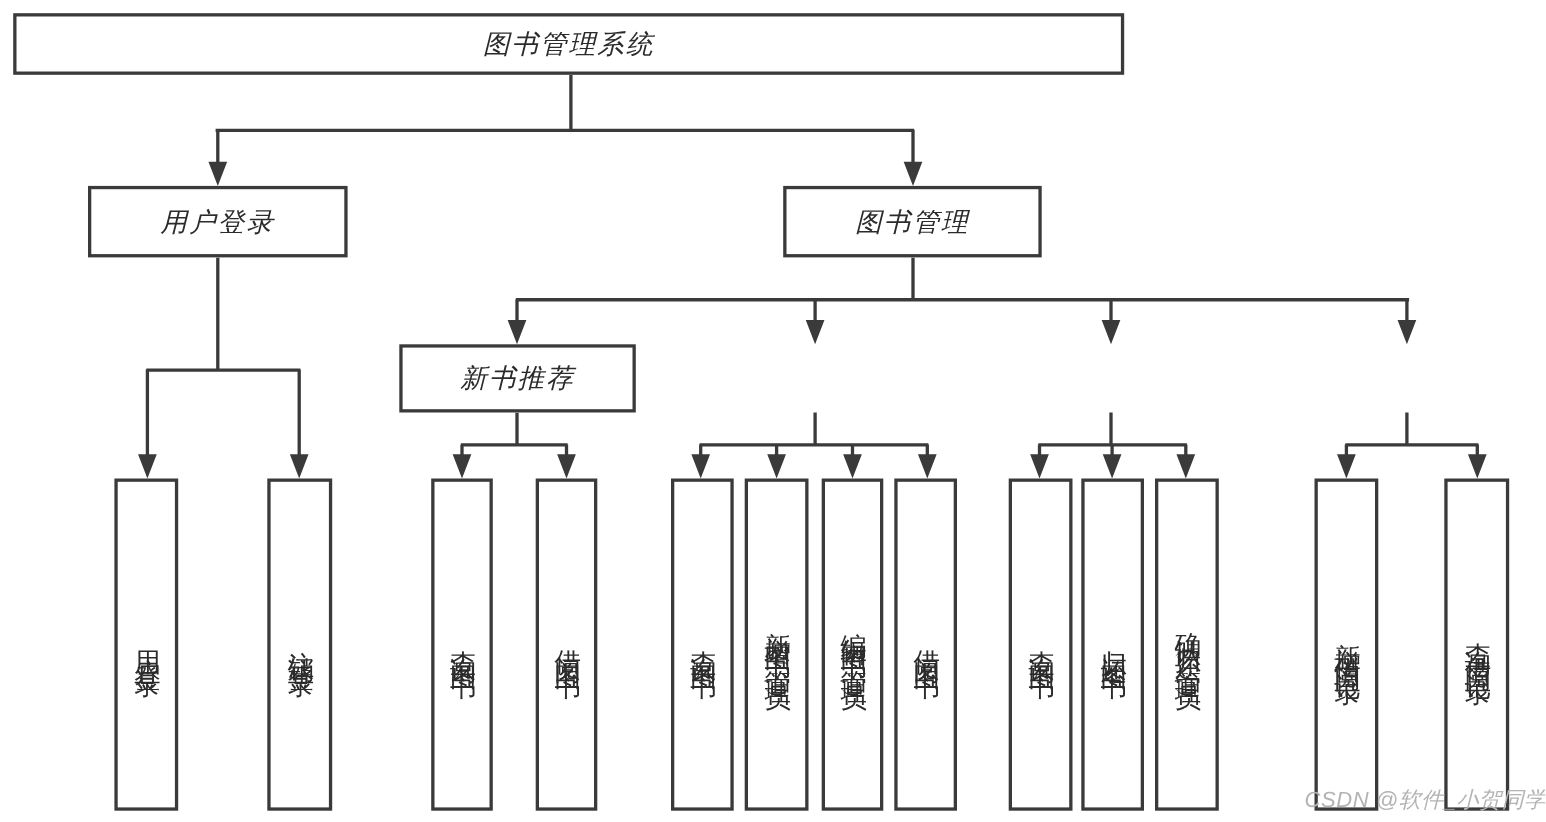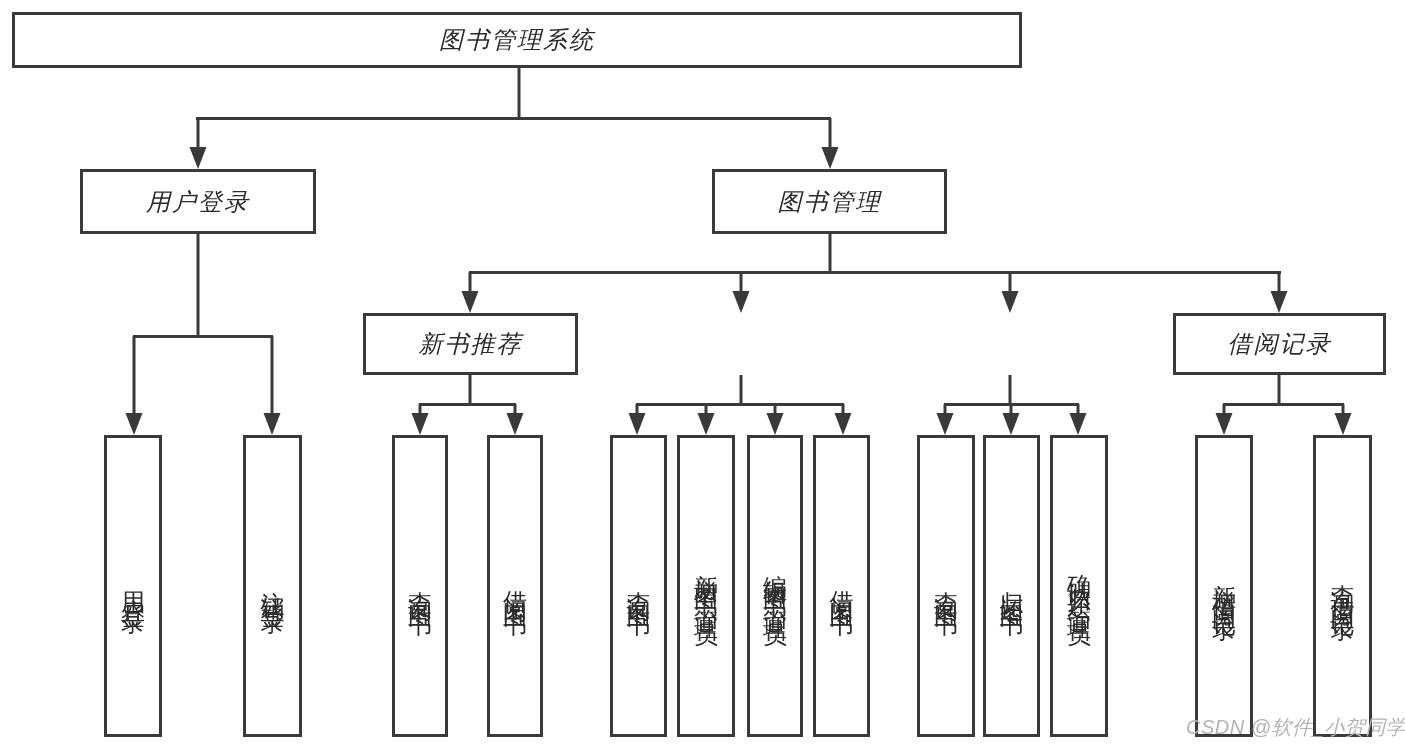--- a/index.html
+++ b/index.html
@@ -89,23 +89,20 @@
   <div class="node h" style="left:80px;top:169px;width:236px;height:65px">
     <span>用户登录</span>
   </div>
   <div class="node h" style="left:712px;top:169px;width:235px;height:65px">
     <span>图书管理</span>
   </div>
 
   <div class="node h" style="left:363px;top:313px;width:215px;height:62px">
     <span>新书推荐</span>
   </div>
-  <div class="node h" style="left:1173px;top:313px;width:213px;height:62px">
-    <span>借阅记录</span>
-  </div>
 
   <div class="node v" style="left:104px;top:435px;width:58px;height:302px">
     <span>用户登录</span>
   </div>
   <div class="node v" style="left:243px;top:435px;width:59px;height:302px">
     <span>注销登录</span>
   </div>
 
   <div class="node v" style="left:392px;top:435px;width:56px;height:302px">
     <span>查询图书</span>

